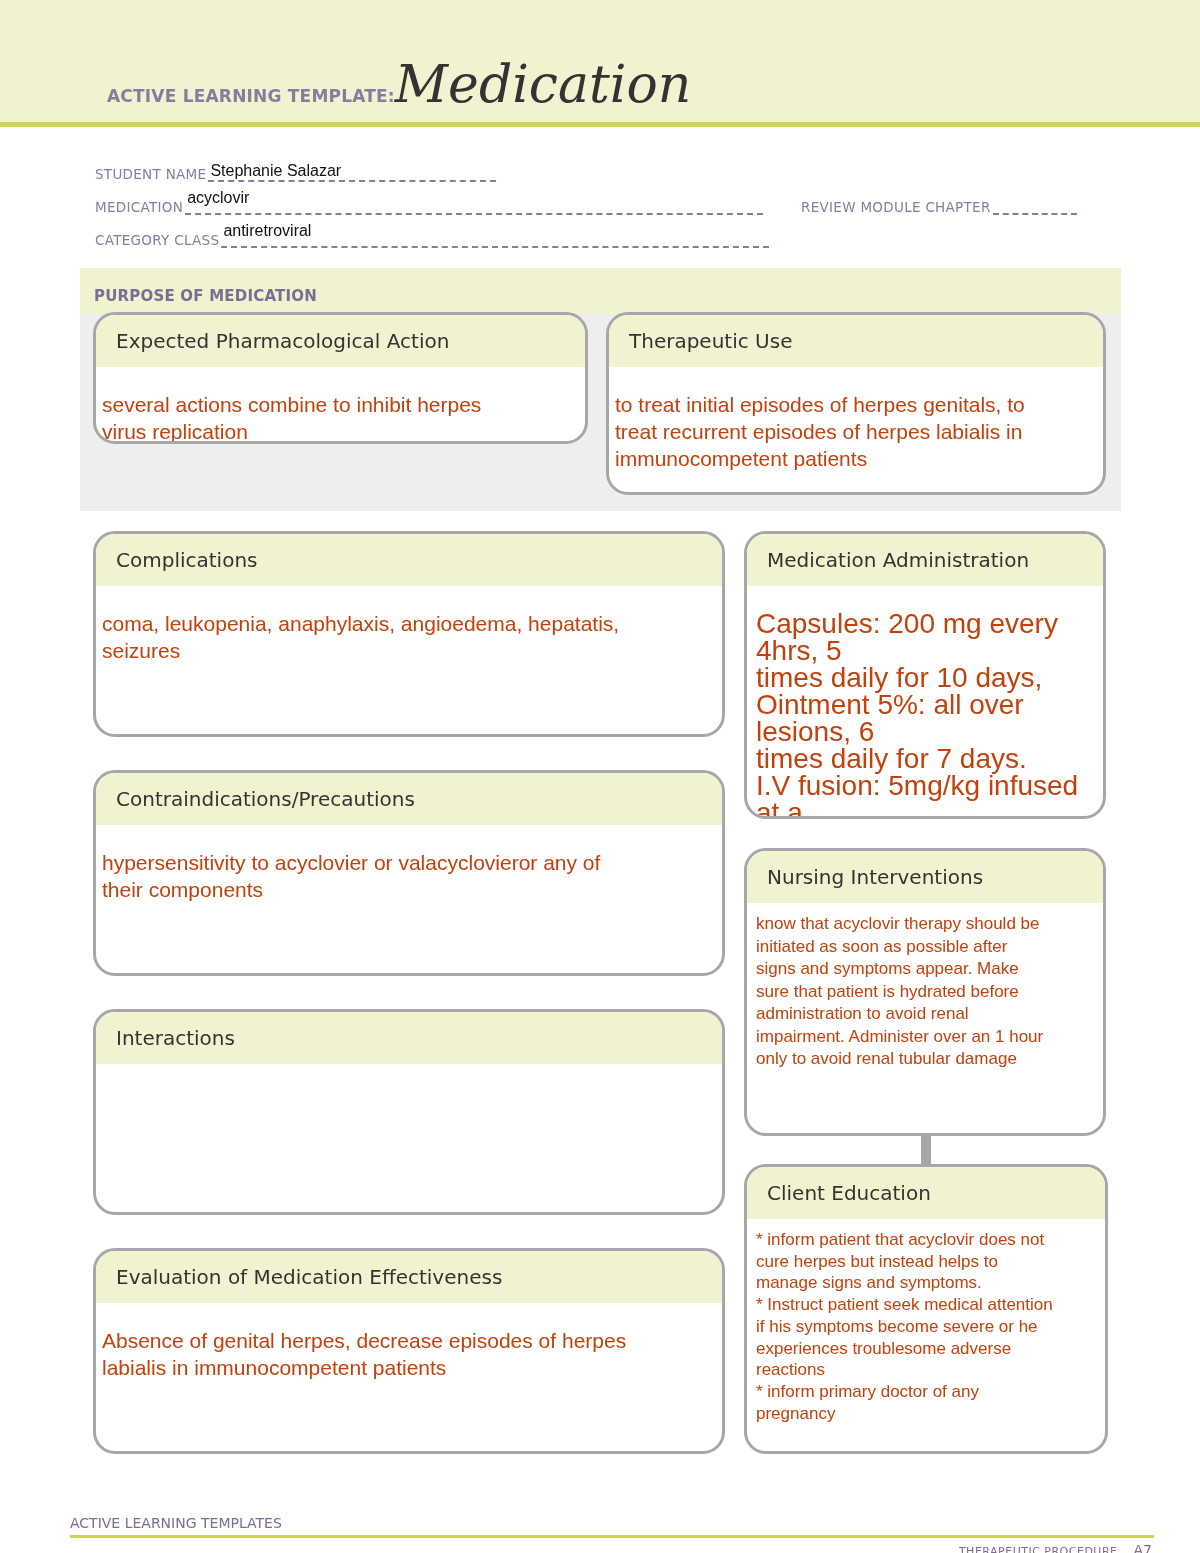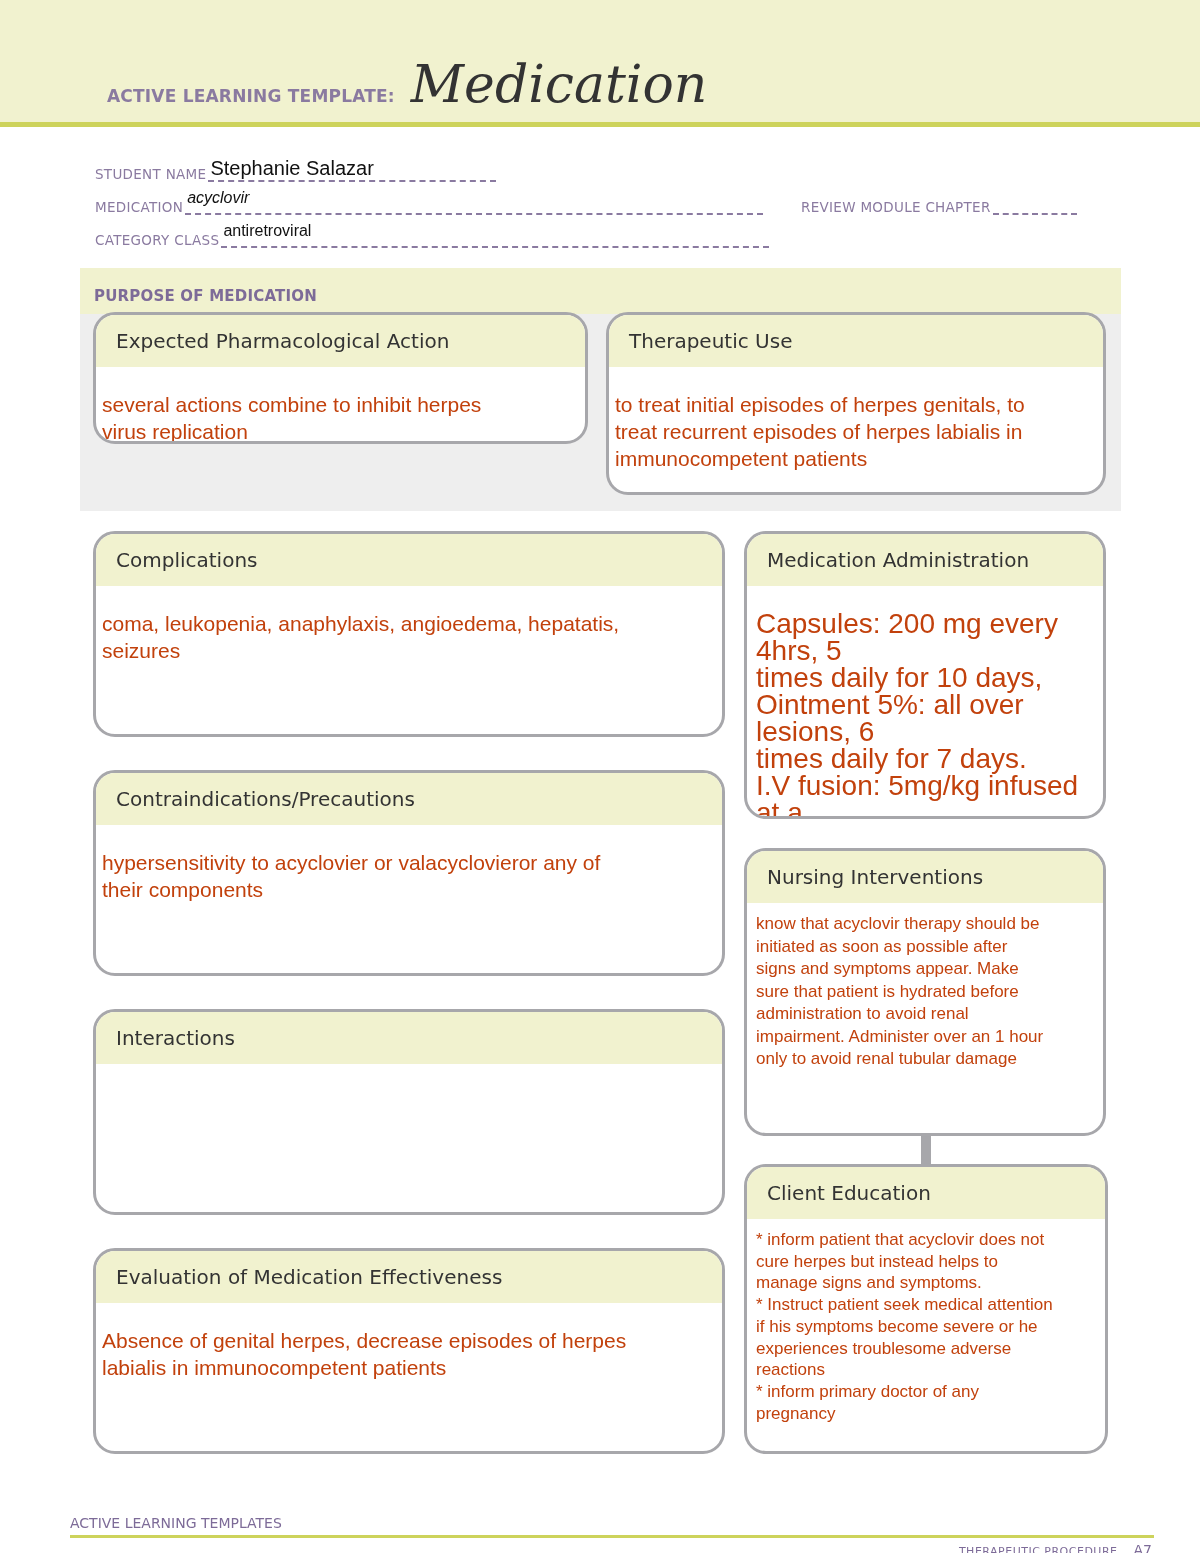--- a/index.html
+++ b/index.html
@@ -13,39 +13,39 @@
   }
   .header-rule {
     position:absolute; left:0; top:122px; width:1200px; height:5px;
     background:#cdd35b;
   }
   .header-title {
     position:absolute; left:107px; top:58px; display:flex; align-items:baseline;
   }
   .header-kicker {
     font-family:"DejaVu Sans", sans-serif; font-weight:bold; font-size:17px;
-    color:#8a7aa0; letter-spacing:0.2px; margin-right:16px;
+    color:#8a7aa0; letter-spacing:0.2px; margin-right:0;
   }
   .header-main {
     font-family:"DejaVu Serif", serif; font-style:italic; font-size:52px;
     color:#333; line-height:1;
   }
 
   .field-row { position:absolute; display:flex; align-items:flex-end; }
   .field-label {
     font-family:"DejaVu Sans", sans-serif; font-size:13.5px; color:#8a7aa0;
     letter-spacing:0.3px; white-space:nowrap;
   }
   .field-line {
     position:relative; border-bottom:2px dashed #8a7aa0; height:20px; margin-left:2px;
   }
   .field-value {
     position:absolute; left:2px; bottom:2px; font-size:16px; color:#111; white-space:nowrap;
   }
-  .field-value.large { font-size:20px; bottom:0; }
+  .field-value.large { font-size:16px; bottom:0; }
 
   .purpose-panel {
     position:absolute; left:80px; top:268px; width:1041px; height:243px;
     background:#eeeeee;
   }
   .purpose-head {
     position:absolute; left:0; top:0; width:1041px; height:46px; background:#f1f2cf;
   }
   .purpose-label {
     position:absolute; left:14px; top:19px;
@@ -101,21 +101,21 @@
 
 <div class="field-row" style="left:95px; top:160px;">
   <span class="field-label">STUDENT NAME</span>
   <div class="field-line" style="width:288px;">
     <span class="field-value large">Stephanie Salazar</span>
   </div>
 </div>
 
 <div class="field-row" style="left:95px; top:193px;">
   <span class="field-label">MEDICATION</span>
-  <div class="field-line" style="width:578px;font-style:italic;">
+  <div class="field-line" style="width:578px;">
     <span class="field-value" style="bottom:6px;">acyclovir</span>
   </div>
 </div>
 
 <div class="field-row" style="left:801px; top:193px;">
   <span class="field-label">REVIEW MODULE CHAPTER</span>
   <div class="field-line" style="width:84px;">
     <span class="field-value"></span>
   </div>
 </div>

